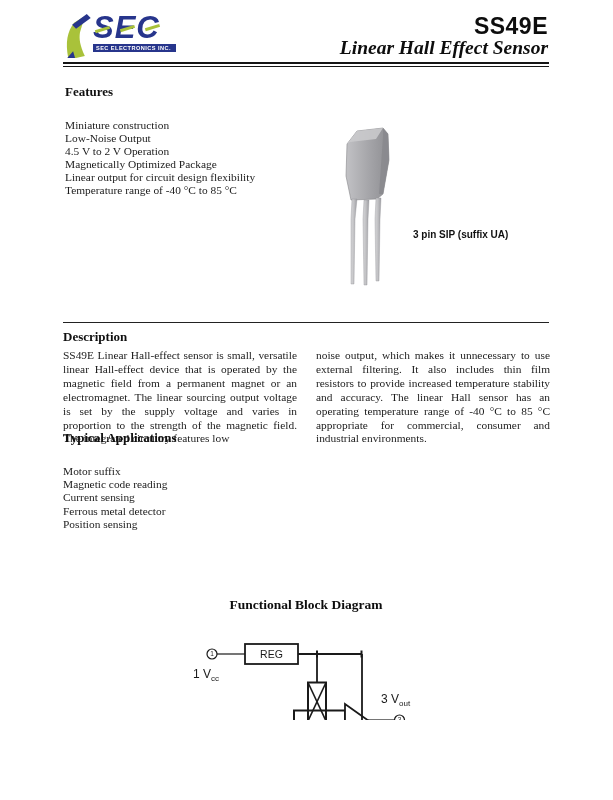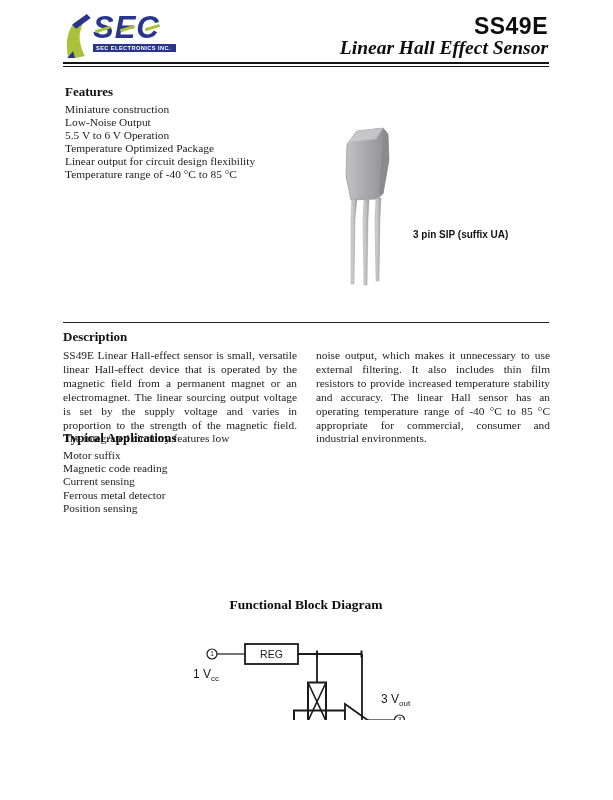--- a/index.html
+++ b/index.html
@@ -37,21 +37,21 @@
   }
 
   .rule { position:absolute; left:63px; width:486px; background:#151515; }
   .rule-a { top:61.5px; height:2.6px; }
   .rule-b { top:65.8px; height:1.7px; }
   .rule-mid { top:321.5px; height:1.6px; background:#222; }
 
   
   h2.sec-head { margin:0; font-size:13px; font-weight:bold; color:#101010; }
   .features { position:absolute; left:65px; top:84px; width:285px; }
-  .features ul, .applications ul { margin:3px 0 0 0; padding:0; list-style:none; }
+  .features ul, .applications ul { margin:19px 0 0 0; padding:0; list-style:none; }
   .features li { font-size:11.4px; line-height:13.1px; }
 
   .pkg-figure { position:absolute; left:338px; top:124px; width:70px; height:165px; }
   .pkg-caption {
     position:absolute; left:413px; top:229px;
     font-family:"Liberation Sans", sans-serif; font-weight:bold; font-size:10px; color:#111;
   }
 
   .description { position:absolute; left:63px; top:329px; width:487px; }
   .desc-cols { display:flex; gap:19px; margin-top:4px; }
@@ -95,22 +95,22 @@
   </div>
 
   <div class="rule rule-a"></div>
   <div class="rule rule-b"></div>
 
   <div class="features">
     <h2 class="sec-head">Features</h2>
     <ul>
       <li>Miniature construction</li>
       <li>Low-Noise Output</li>
-      <li>5.5 V to 6 V Operation</li>
-      <li>Temperature Optimized Package</li>
+      <li>4.5 V to 2 V Operation</li>
+      <li>Magnetically Optimized Package</li>
       <li>Linear output for circuit design flexibility</li>
       <li>Temperature range of -40 °C to 85 °C</li>
     </ul>
   </div>
 
   <svg class="pkg-figure" viewBox="0 0 70 165">
     <defs>
       <linearGradient id="bodyGrad" x1="0" y1="0" x2="1" y2="0">
         <stop offset="0" stop-color="#c2c2c5"></stop>
         <stop offset="0.55" stop-color="#a4a4a8"></stop>

